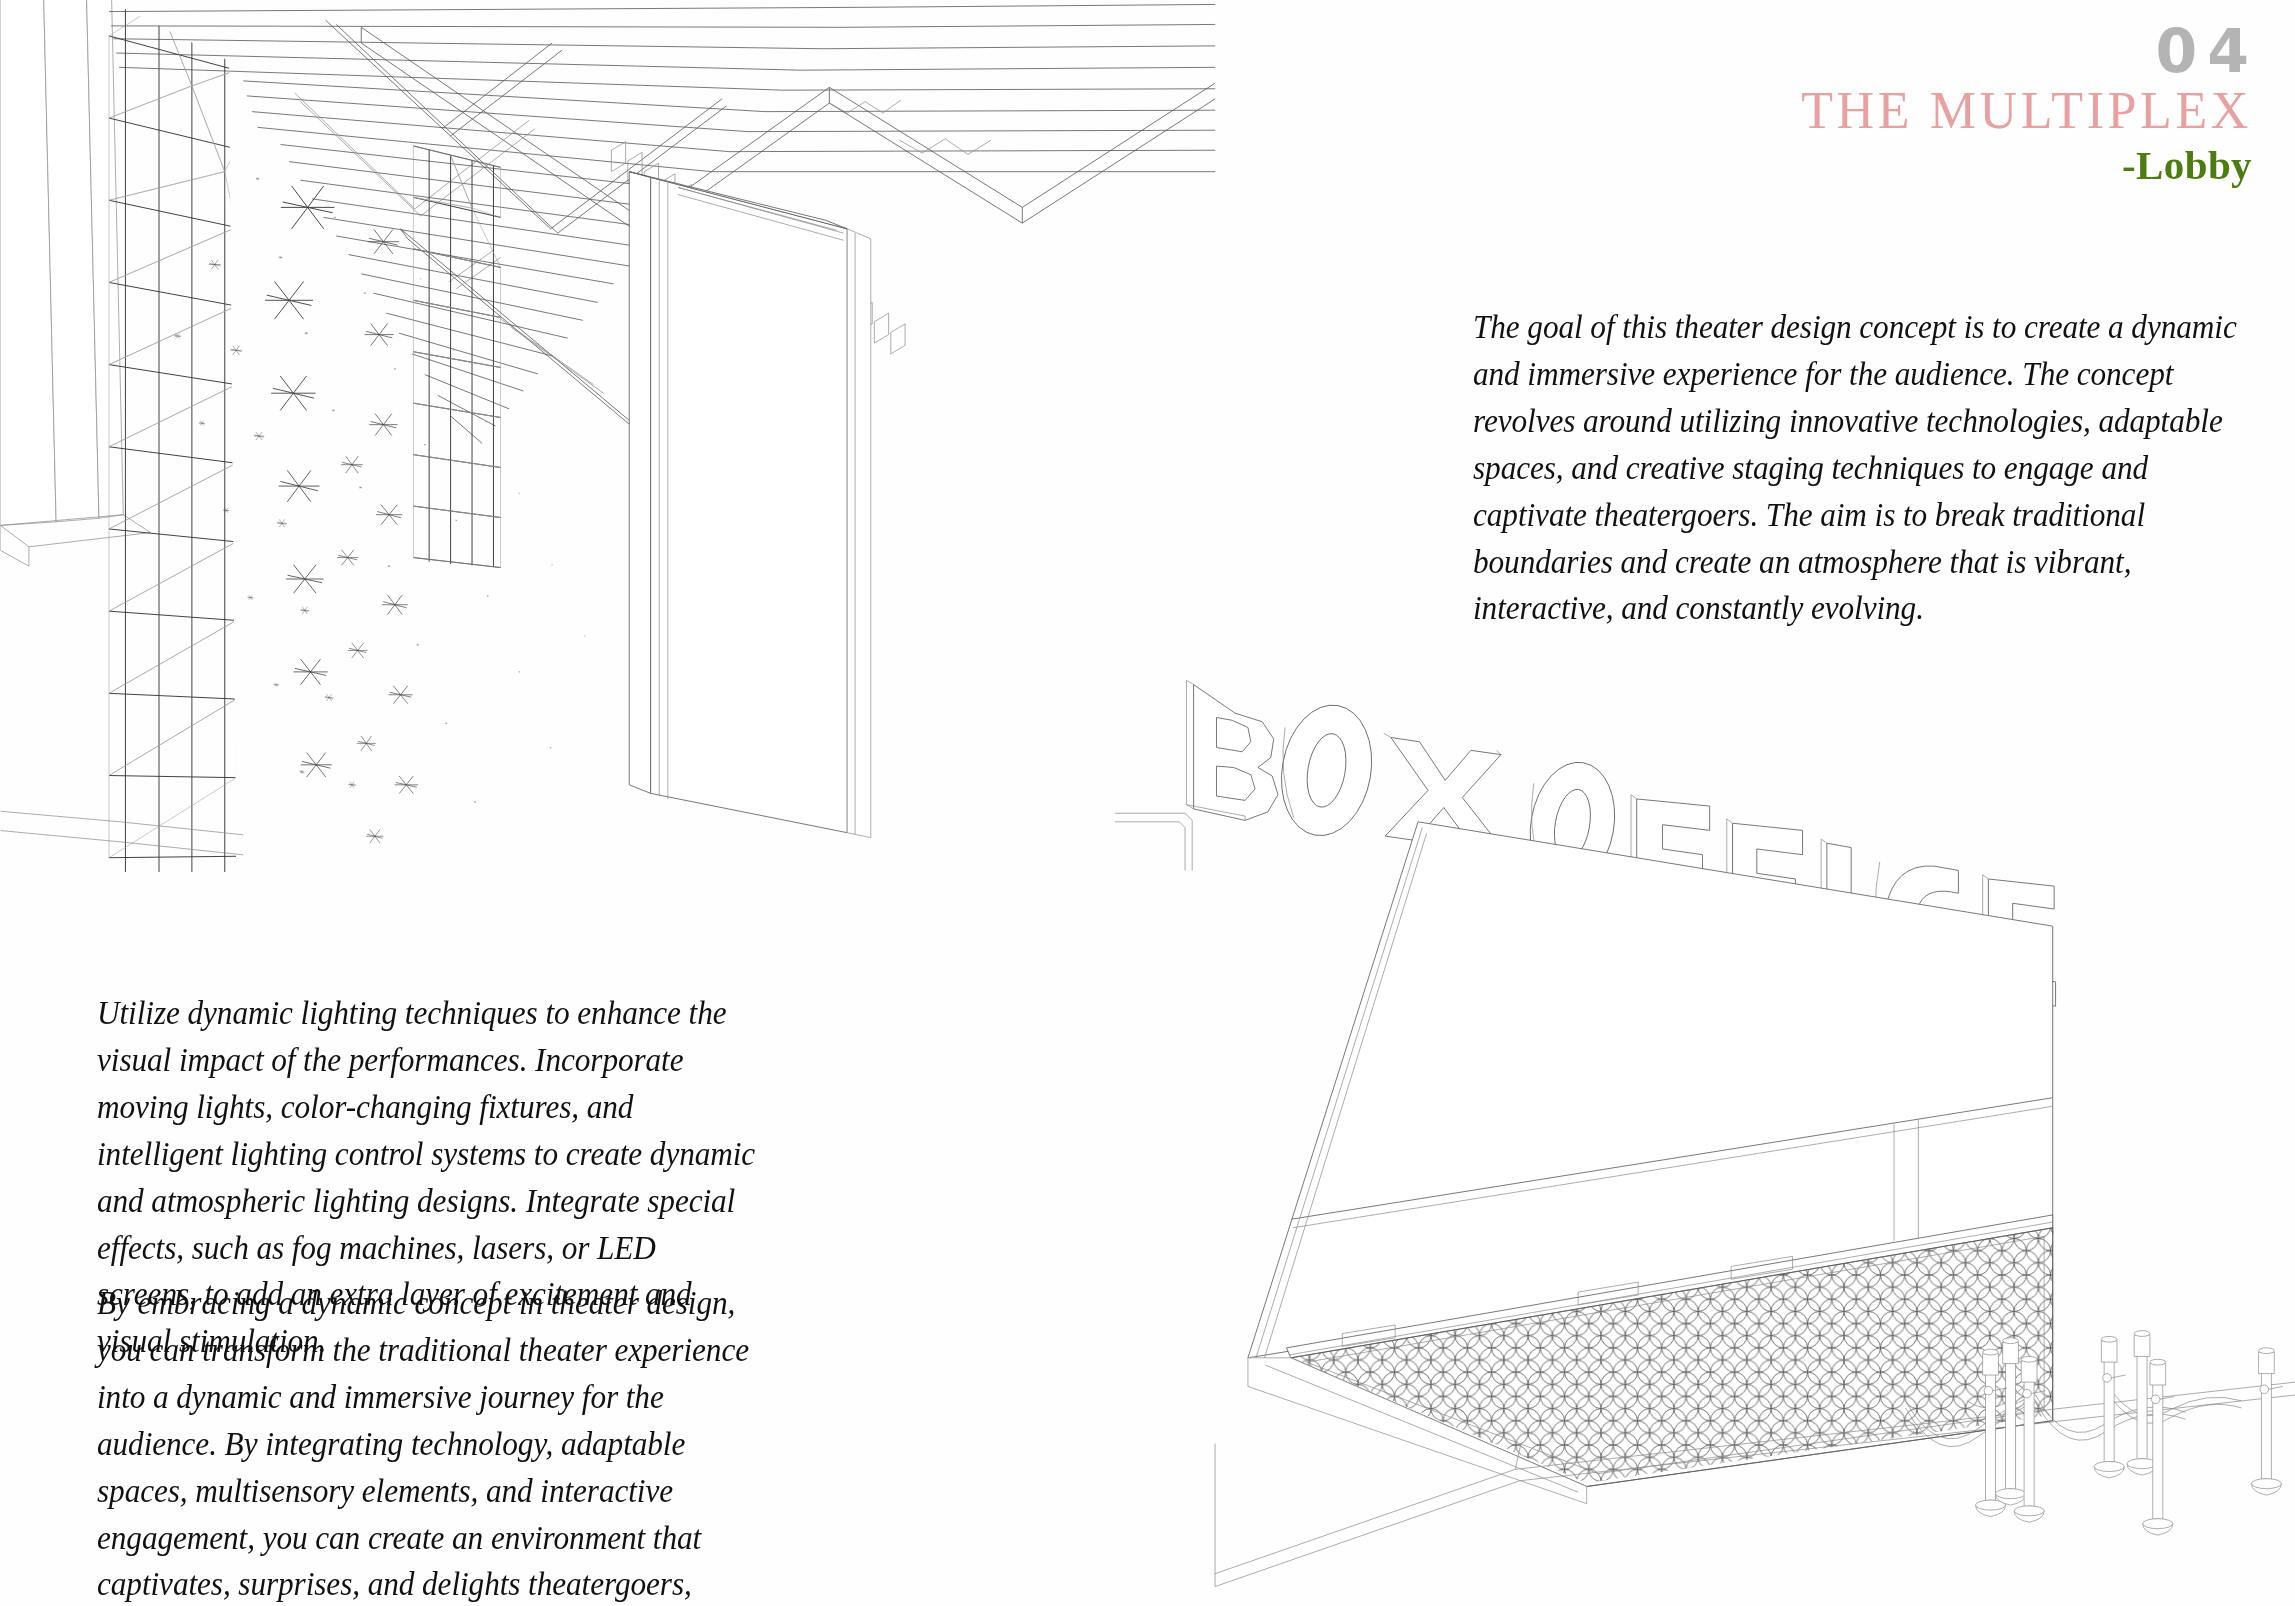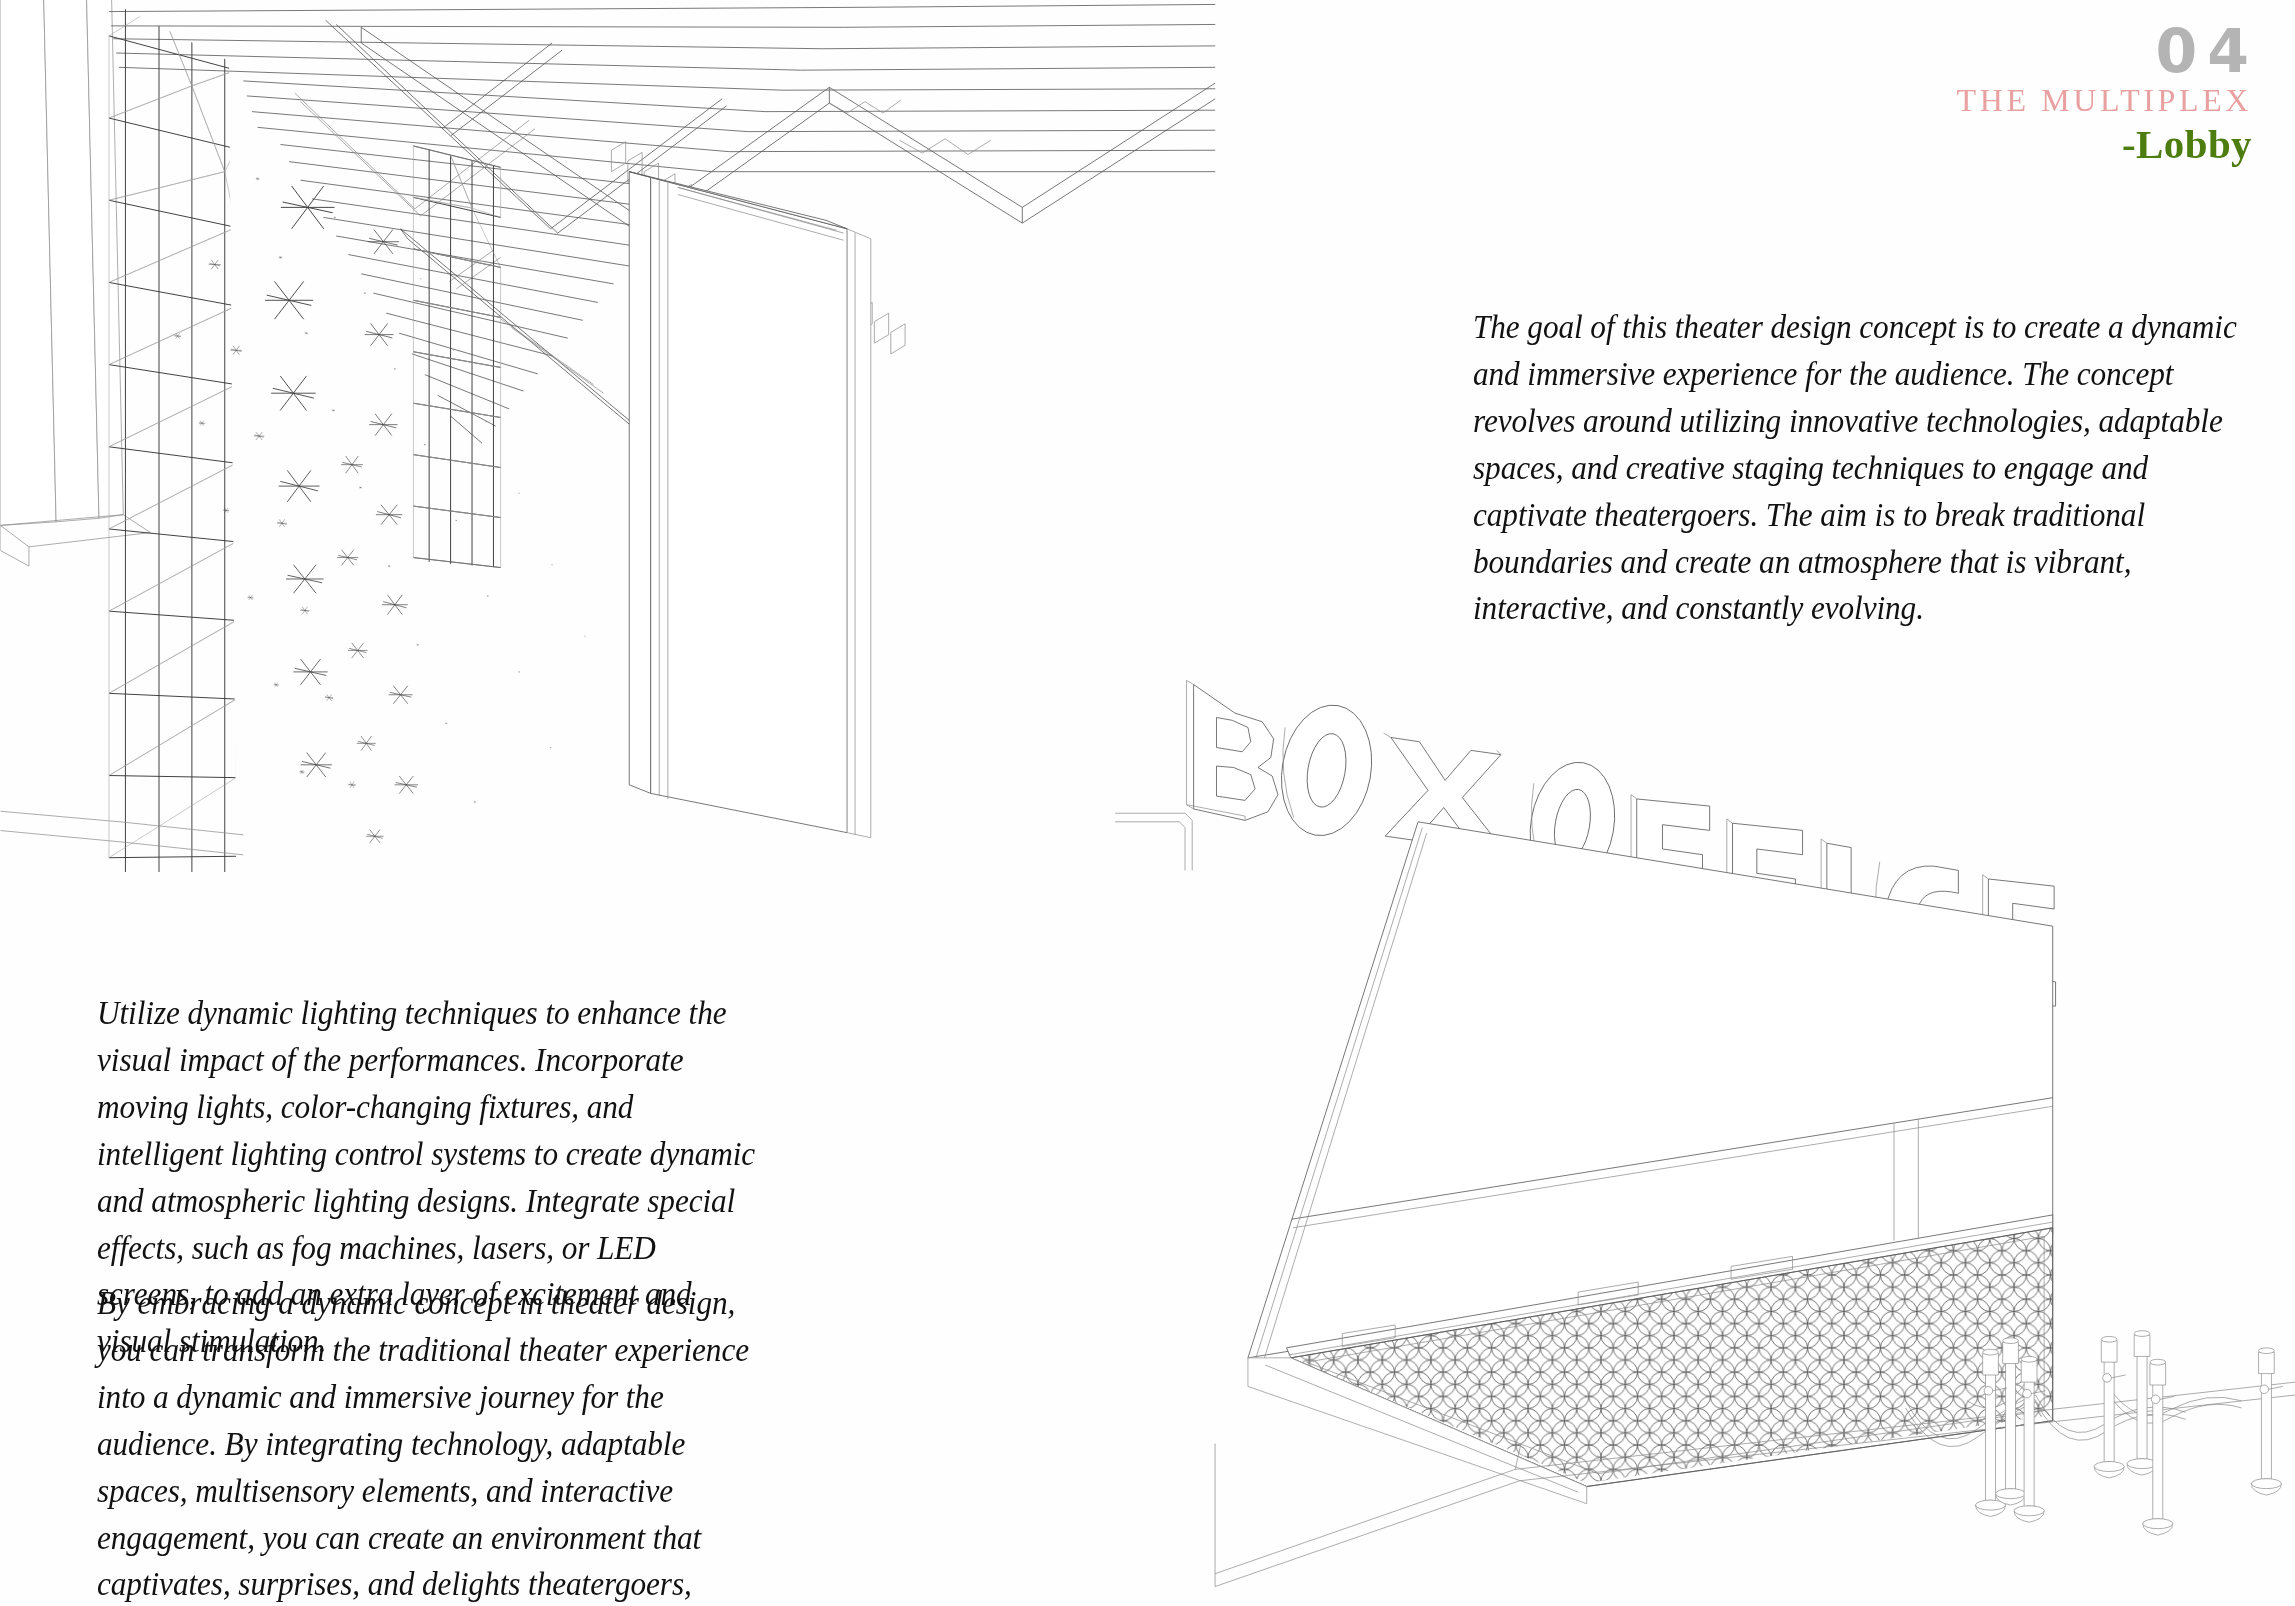--- a/index.html
+++ b/index.html
@@ -24,21 +24,21 @@
     font-family:"DejaVu Sans", sans-serif;
     font-weight:700;
     font-size:60px;
     letter-spacing:10px;
     line-height:1.0;
     color:#b4b4b4;
     margin-right:-7.1px;
   }
   #project-title {
     font-family:"Liberation Serif", serif;
-    font-size:32px;
+    font-size:52px;
     letter-spacing:3.6px;
     line-height:1.05;
     color:#e8a0a0;
     margin-top:2.9px;
   }
   #sheet-subtitle {
     font-family:"Liberation Serif", serif;
     font-weight:700;
     font-size:41px;
     letter-spacing:0.4px;

